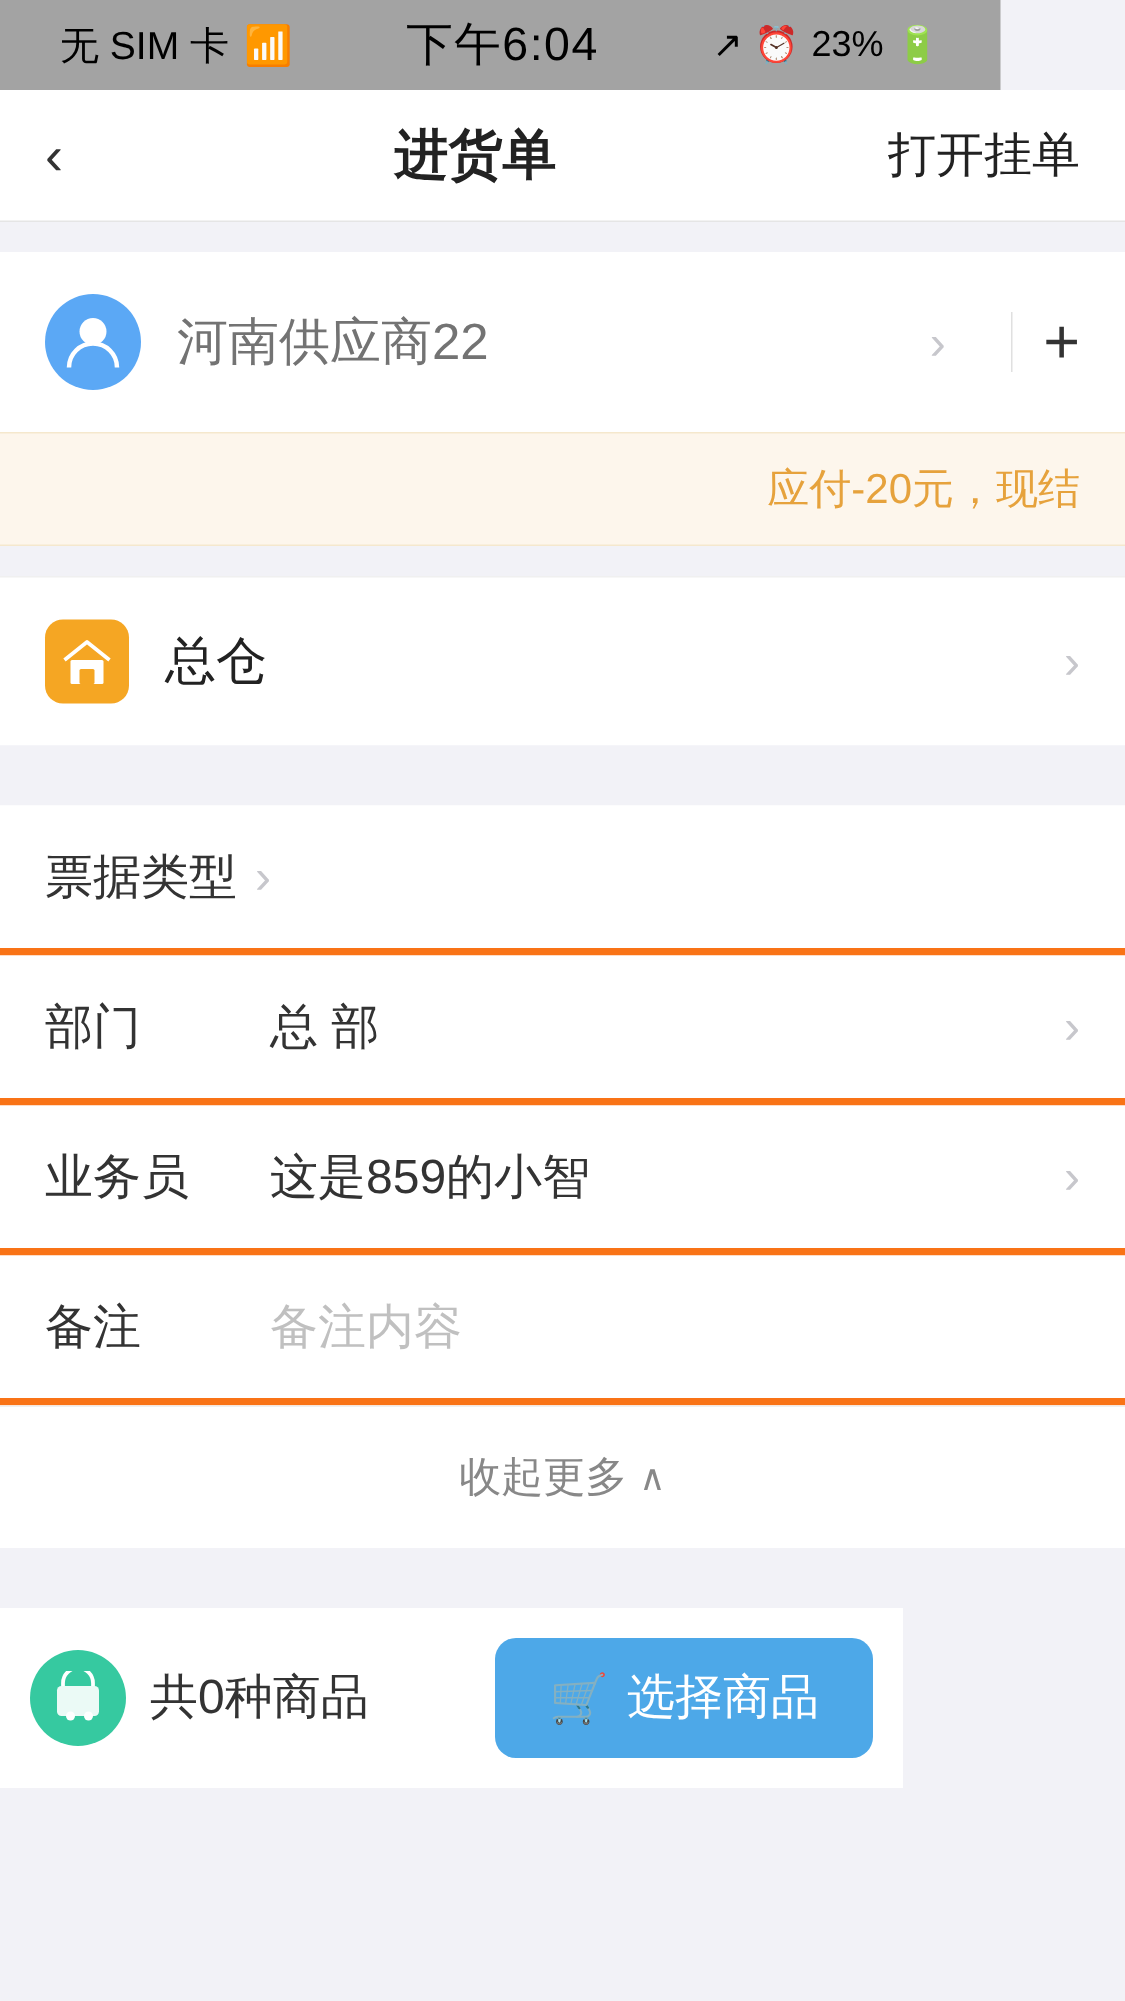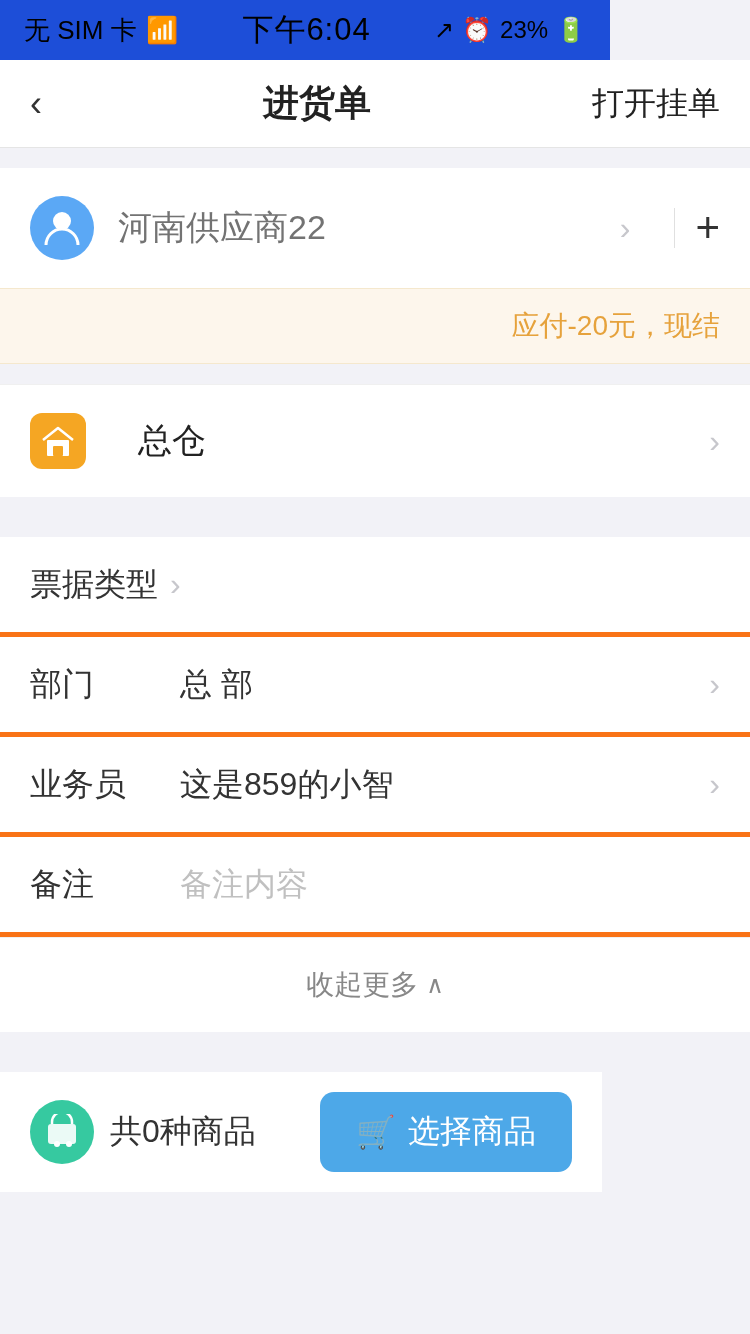--- a/index.html
+++ b/index.html
@@ -8,27 +8,27 @@
       width: 750px;
       min-height: 1334px;
       background: #f2f2f7;
       font-family: -apple-system, "PingFang SC", "Helvetica Neue", Arial, sans-serif;
       font-size: 32px;
       color: #222;
     }
 
     
     .status-bar {
-      width: 610px;
+      width: 667px;
       height: 60px;
-      background: #1d4ed8;
+      background: #a3a3a3;
       display: flex;
       align-items: center;
       justify-content: space-between;
-      padding: 0 24px;
+      padding: 0 40px;
       font-size: 26px;
       color: #000;
     }
     .status-left { display: flex; align-items: center; gap: 10px; }
     .status-center { font-size: 31px; font-weight: 400; letter-spacing: 1px; }
     .status-right { display: flex; align-items: center; gap: 8px; font-size: 24px; }
 
     
     .nav-bar {
       width: 750px;
@@ -136,21 +136,20 @@
       display: flex;
       align-items: center;
       justify-content: center;
       margin-right: 24px;
       flex-shrink: 0;
     }
     .warehouse-name {
       flex: 1;
       font-size: 34px;
       color: #222;
-      margin-left: 28px;
     }
     .row-arrow {
       color: #c7c7cc;
       font-size: 32px;
     }
 
     
     .form-section {
       background: #fff;
       margin-top: 20px;
@@ -205,21 +204,21 @@
     }
 
     
     .bottom-bar {
       width: 602px;
       background: #fff;
       margin-top: 20px;
       display: flex;
       align-items: center;
       justify-content: space-between;
-      padding: 20px 30px;
+      padding: 20px 20px;
     }
     .product-info {
       display: flex;
       align-items: center;
       gap: 16px;
     }
     .product-icon {
       width: 64px;
       height: 64px;
       border-radius: 50%;

